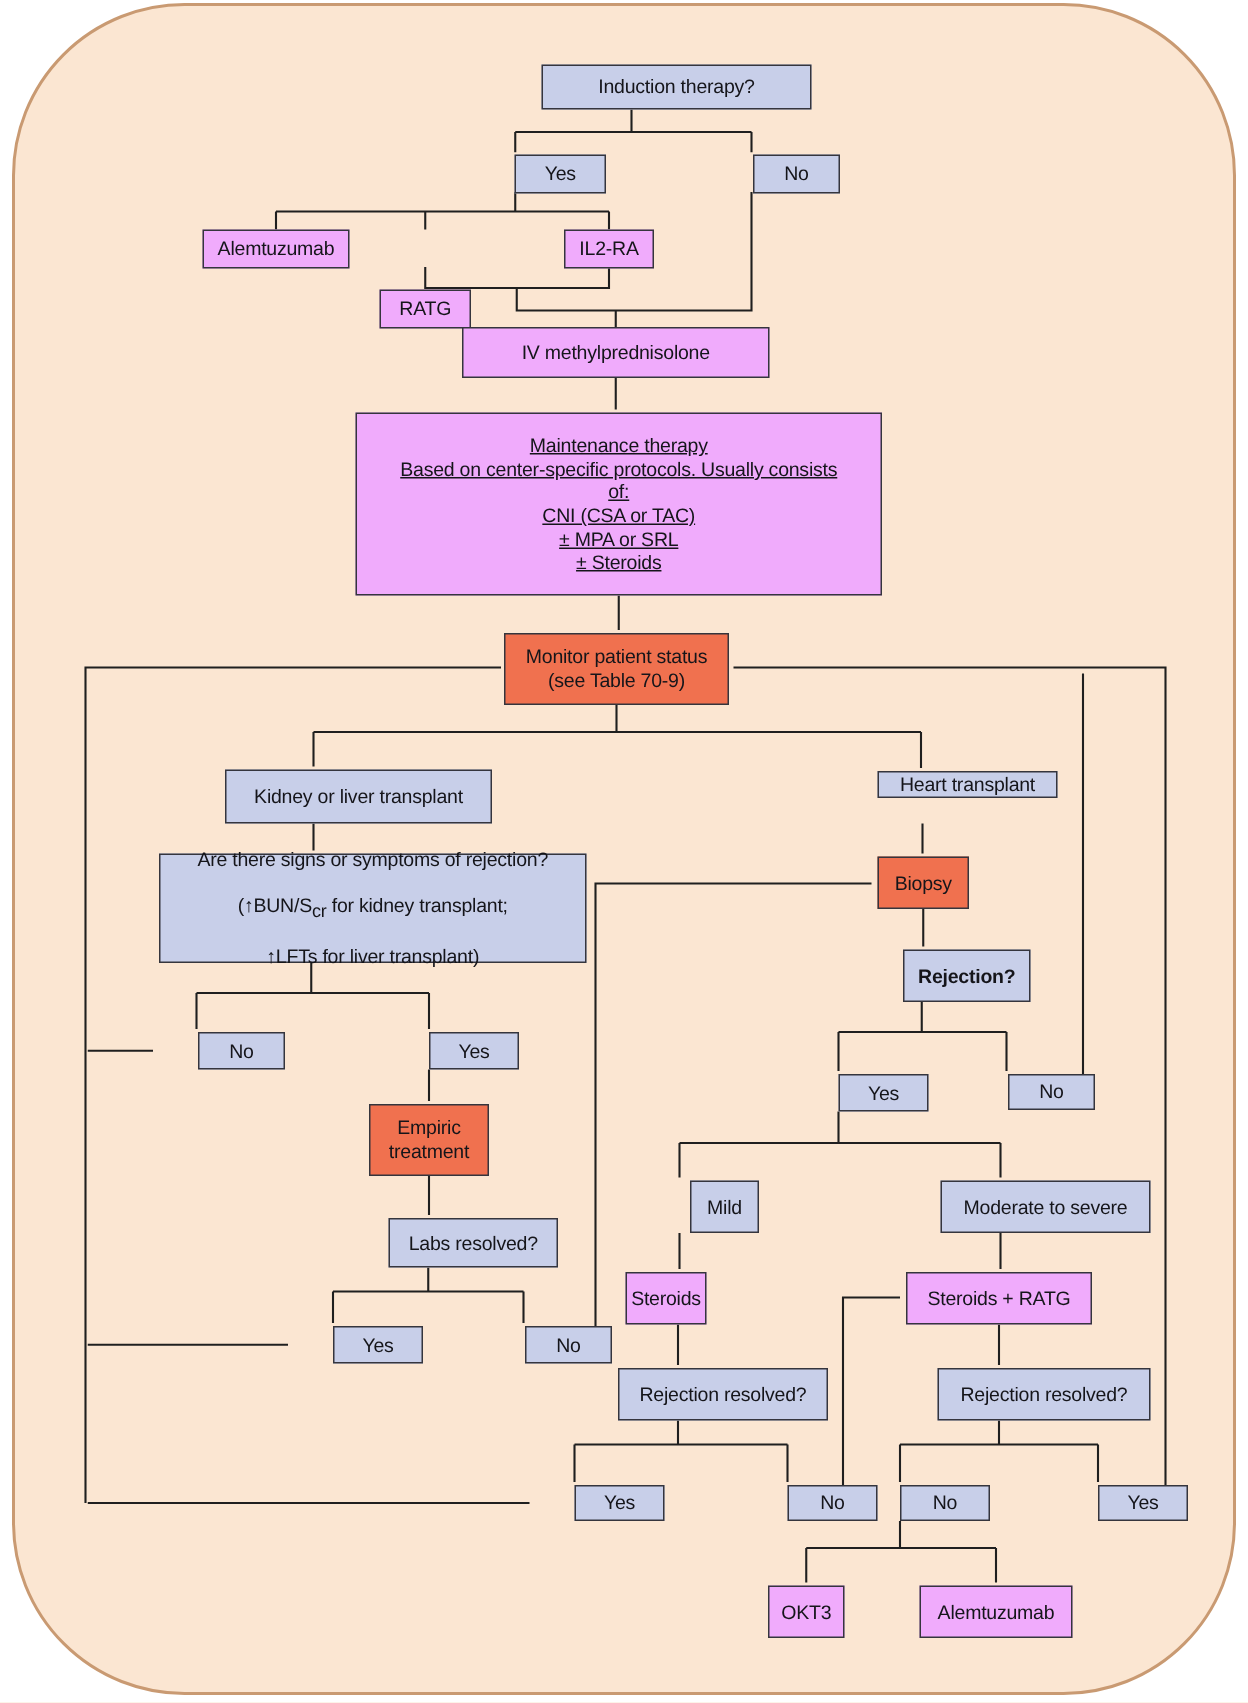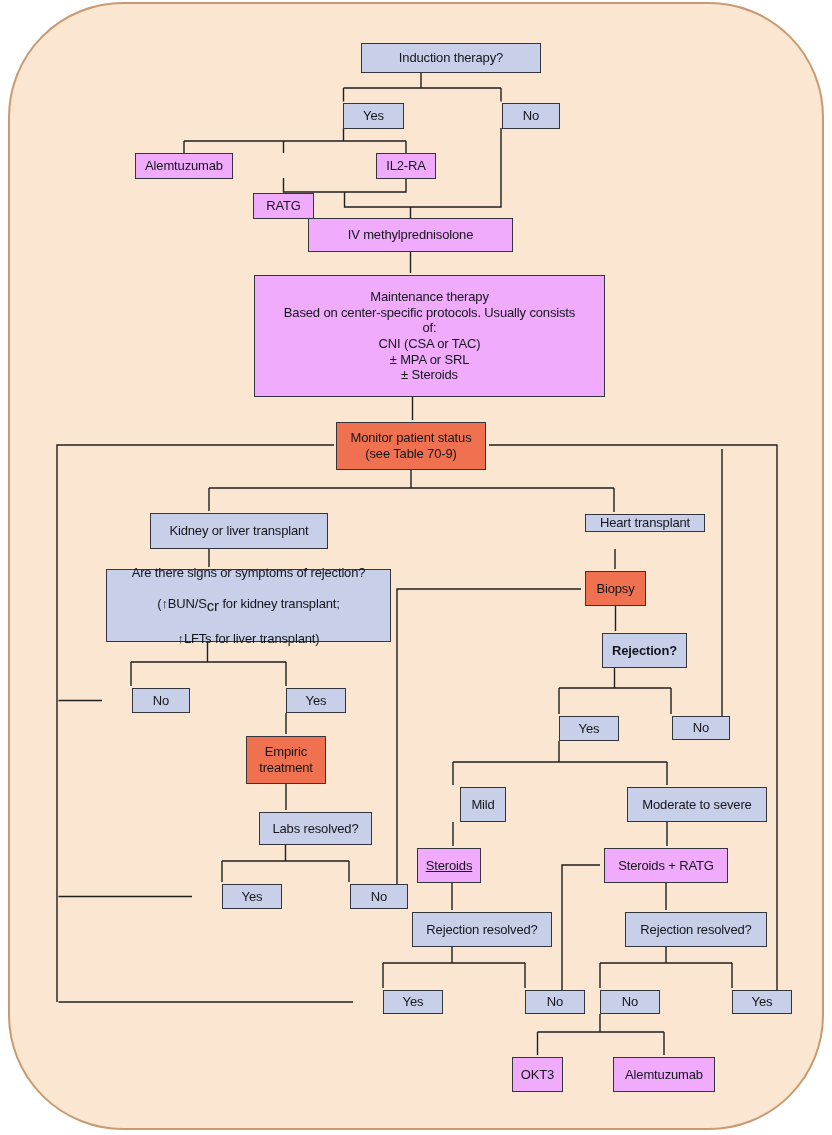--- a/index.html
+++ b/index.html
@@ -18,21 +18,21 @@
   .node{
     position:absolute;box-sizing:border-box;border:1.3px solid #35353d;
     display:flex;align-items:center;justify-content:center;text-align:center;
     font-size:13px;line-height:1.2;color:#15151a;white-space:pre-line;
     letter-spacing:-0.15px;
   }
   .blue{background:#c8cfe9;margin-left:30px;}
   .teal{background:#f0abfc;}
   .orange{background:#f0714f;}
   .signs-inner div{white-space:normal;}
-  .subscript{font-size:15px;vertical-align:-3px;}
+  .subscript{font-size:12px;vertical-align:-3px;}
 </style>
 </head>
 <body>
 
 <div class="frame"></div>
 
 <svg class="connectors" viewBox="0 0 832 1135">
   <defs>
     <marker id="arr" markerUnits="userSpaceOnUse" markerWidth="10" markerHeight="10" refX="8.5" refY="4" orient="auto">
       <path d="M0 0 L9 4 L0 8 L2.5 4 Z" fill="#1f1f1f" stroke="none" style="stroke:none;stroke-width:0;"></path>
@@ -107,21 +107,21 @@
 <div class="node blue" style="left:331px;top:43px;width:180px;height:30px;">Induction therapy?</div>
 <div class="node blue" style="left:313px;top:103px;width:61px;height:26px;">Yes</div>
 <div class="node blue" style="left:472px;top:103px;width:58px;height:26px;">No</div>
 
 <div class="node teal" style="left:135px;top:153px;width:98px;height:26px;">Alemtuzumab</div>
 <div class="node teal" style="left:253px;top:168px;width:61px;height:26px;margin-top:25px;">RATG</div>
 <div class="node teal" style="left:376px;top:153px;width:60px;height:26px;">IL2-RA</div>
 
 <div class="node teal" style="left:308px;top:218px;width:205px;height:34px;">IV methylprednisolone</div>
 
-<div class="node teal" style="left:254px;top:275px;width:351px;height:122px;">Maintenance therapy
+<div class="node teal" style="left:237px;top:275px;width:351px;height:122px;text-decoration:underline;">Maintenance therapy
 Based on center-specific protocols. Usually consists
 of:
 CNI (CSA or TAC)
 ± MPA or SRL
 ± Steroids</div>
 
 <div class="node orange" style="left:336px;top:422px;width:150px;height:48px;">Monitor patient status
 (see Table 70-9)</div>
 
 <div class="node blue" style="left:120px;top:513px;width:178px;height:36px;">Kidney or liver transplant</div>
@@ -146,21 +146,21 @@
 
 <div class="node blue" style="left:555px;top:514px;width:120px;height:18px;">Heart transplant</div>
 <div class="node orange" style="left:585px;top:571px;width:61px;height:35px;">Biopsy</div>
 <div class="node blue" style="left:572px;top:633px;width:85px;height:35px;font-weight:bold;">Rejection?</div>
 <div class="node blue" style="left:529px;top:716px;width:60px;height:25px;">Yes</div>
 <div class="node blue" style="left:642px;top:716px;width:58px;height:24px;">No</div>
 
 <div class="node blue" style="left:430px;top:787px;width:46px;height:35px;">Mild</div>
 <div class="node blue" style="left:597px;top:787px;width:140px;height:35px;">Moderate to severe</div>
 
-<div class="node teal" style="left:417px;top:848px;width:64px;height:35px;text-decoration:underline;">Steroids</div>
+<div class="node teal" style="left:417px;top:848px;width:54px;height:35px;">Steroids</div>
 <div class="node teal" style="left:604px;top:848px;width:124px;height:35px;">Steroids + RATG</div>
 
 <div class="node blue" style="left:382px;top:912px;width:140px;height:35px;">Rejection resolved?</div>
 <div class="node blue" style="left:595px;top:912px;width:142px;height:35px;">Rejection resolved?</div>
 
 <div class="node blue" style="left:353px;top:990px;width:60px;height:24px;">Yes</div>
 <div class="node blue" style="left:495px;top:990px;width:60px;height:24px;">No</div>
 <div class="node blue" style="left:570px;top:990px;width:60px;height:24px;">No</div>
 <div class="node blue" style="left:702px;top:990px;width:60px;height:24px;">Yes</div>
 

